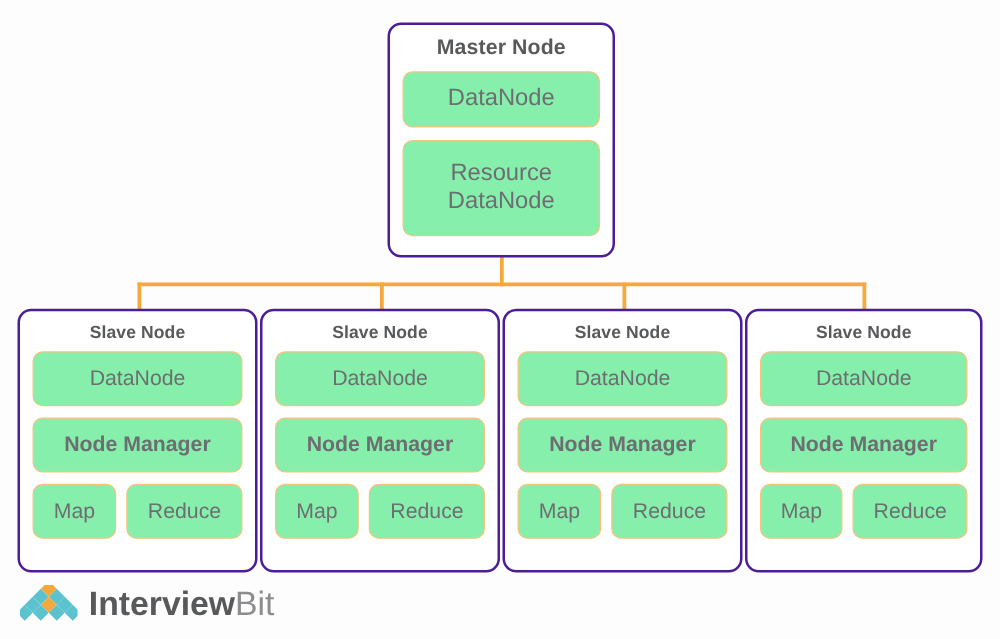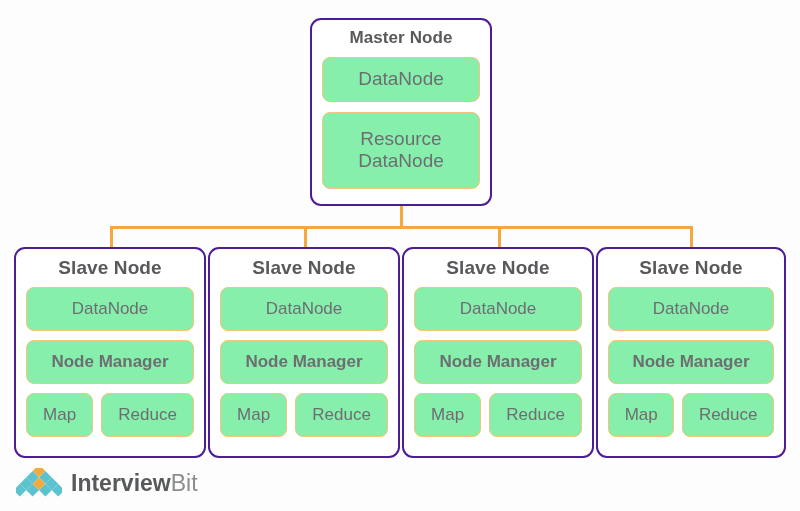--- a/index.html
+++ b/index.html
@@ -44,21 +44,21 @@
 
   .node-title {
     text-align: center;
     font-weight: bold;
     color: #58595b;
     letter-spacing: 0.1px;
     line-height: 1.15;
   }
 
   .master .node-title { font-size: 17px; margin-bottom: 9px; }
-  .slave  .node-title { font-size: 19px; margin-bottom: 8px; }
+  .slave  .node-title { font-size: 14px; margin-bottom: 8px; }
 
   
   .sub-box {
     box-sizing: border-box;
     border: 1.5px solid #f7c37a;
     border-radius: 8px;
     background: #86efac;
     color: #6d6e71;
     display: flex;
     align-items: center;
@@ -88,21 +88,21 @@
   #logo {
     position: absolute;
     left: 16px;
     top: 468px;
     display: flex;
     align-items: center;
     gap: 9px;
   }
   #logo-mark { display: block; }
   #logo-text {
-    font-size: 23px;
+    font-size: 27px;
     color: #58595b;
     line-height: 1;
     white-space: nowrap;
   }
   #logo-text .lg-a { font-weight: bold; }
   #logo-text .lg-b { font-weight: normal; color: #8c8d8f; }
 </style>
 </head>
 <body>
 

